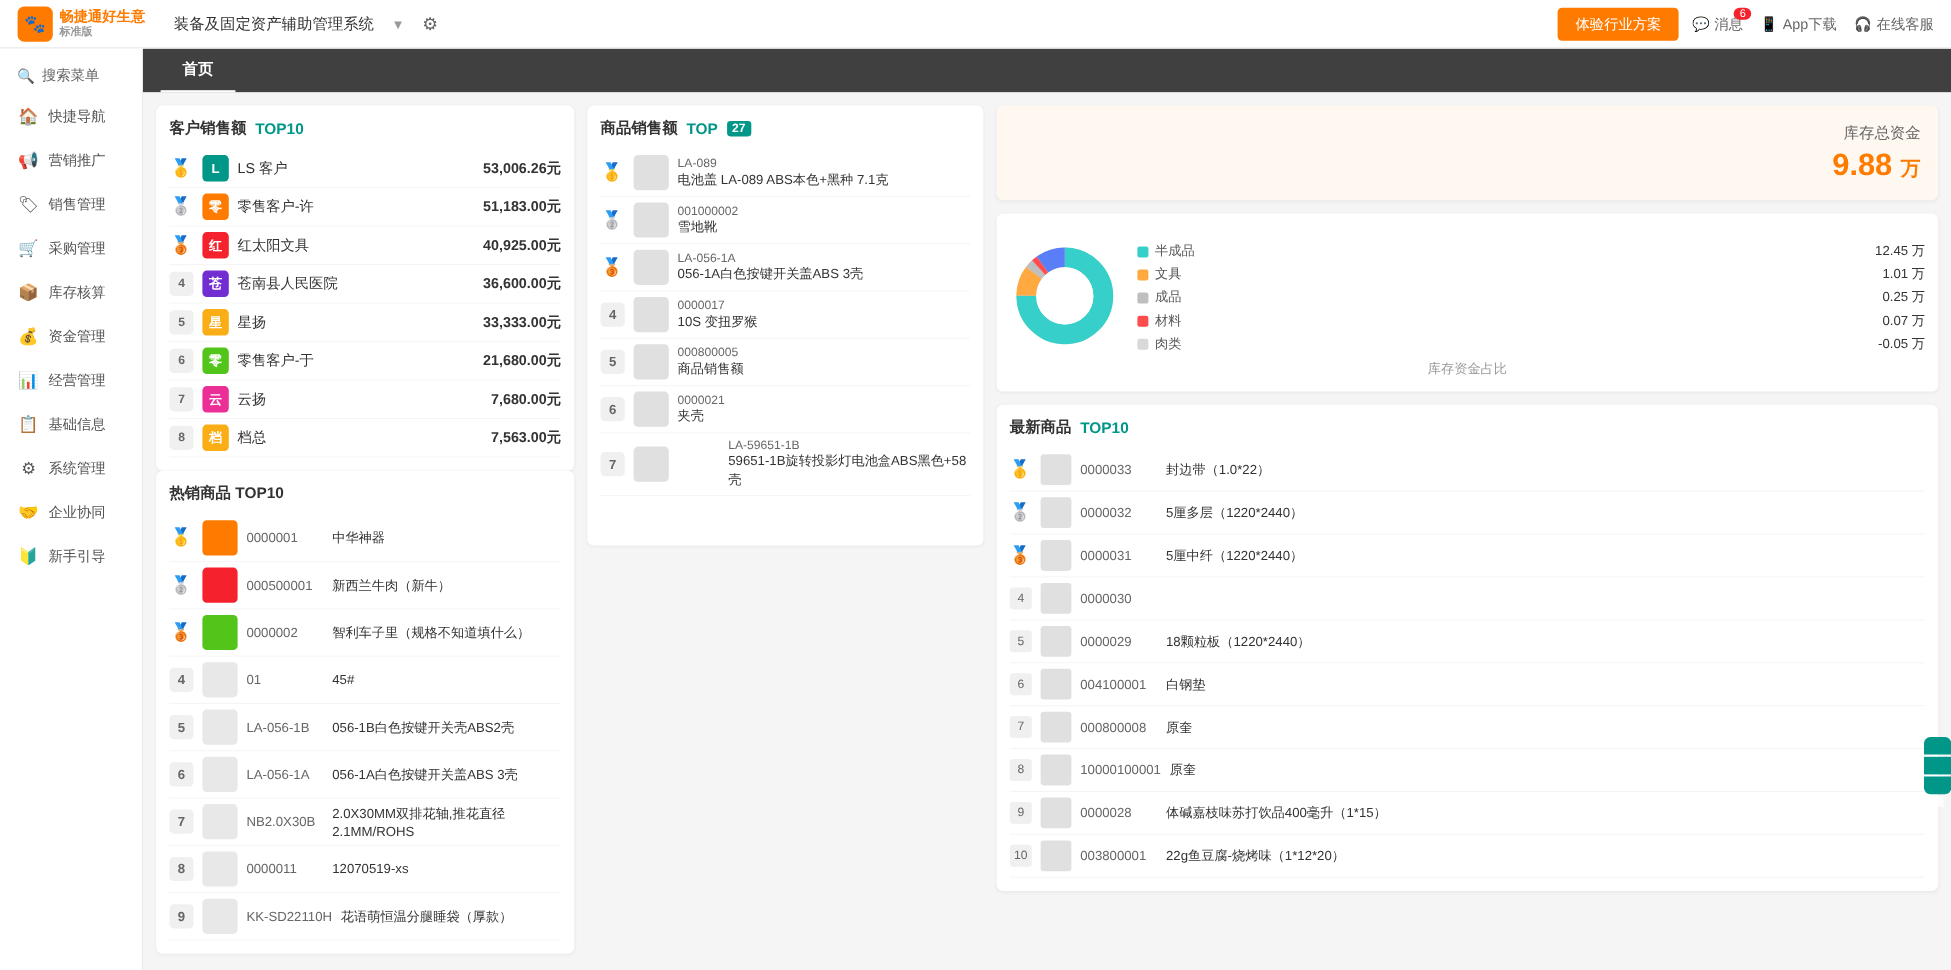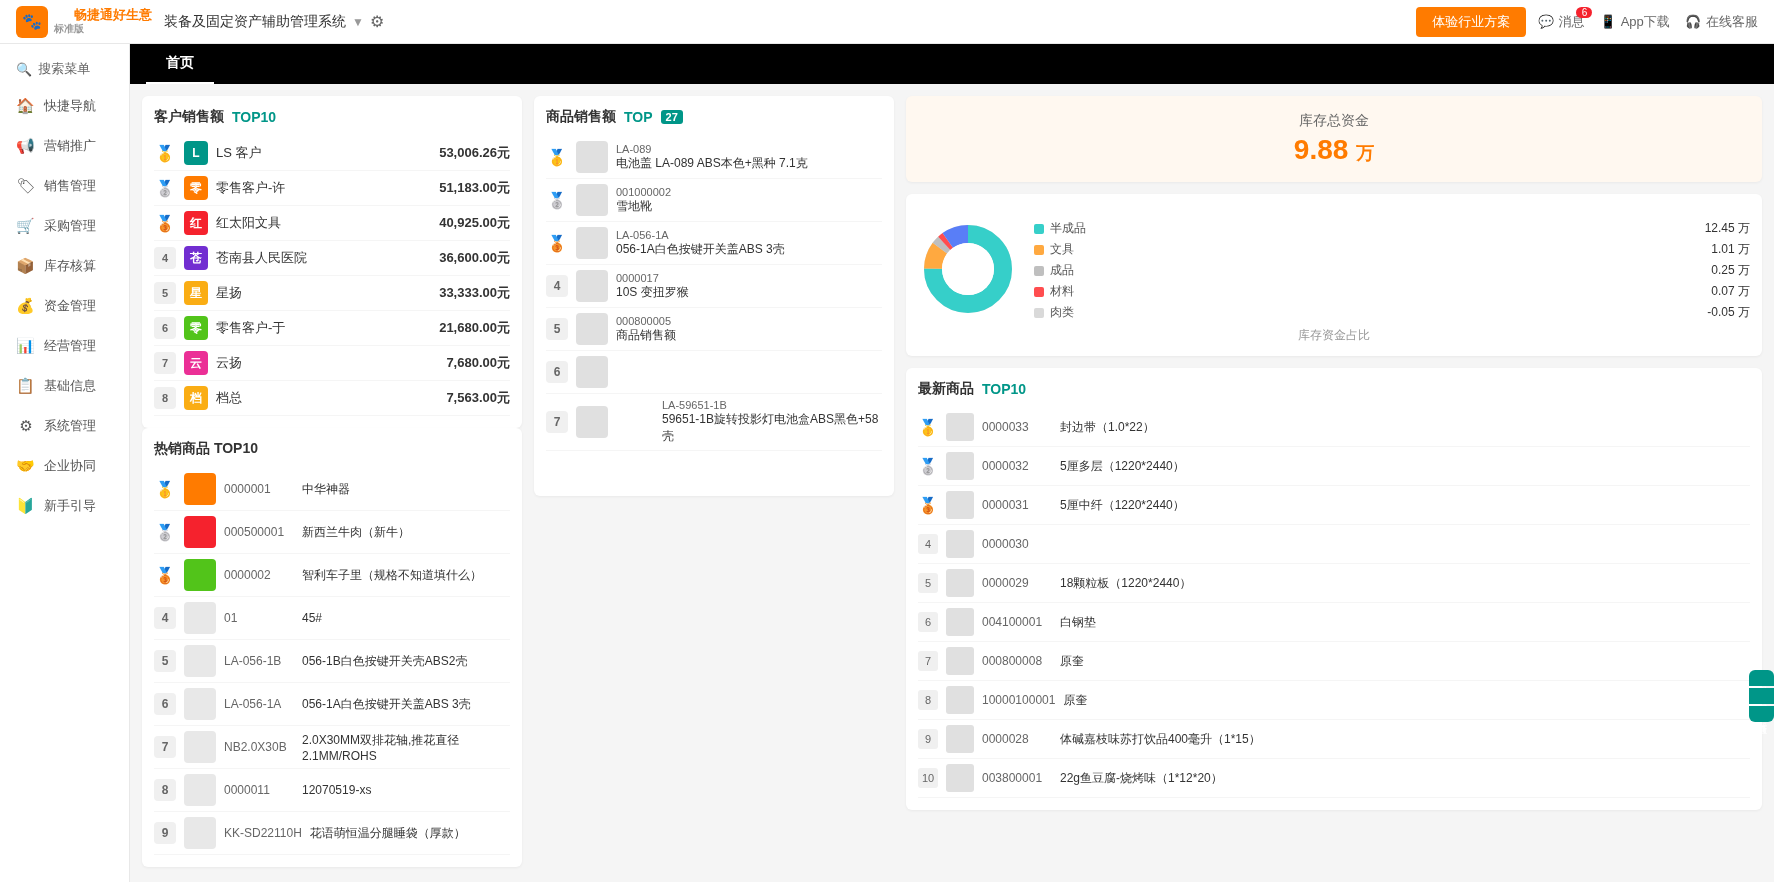--- a/index.html
+++ b/index.html
@@ -29,26 +29,26 @@
       width: 32px;
       height: 32px;
       background: #ff7b00;
       border-radius: 6px;
       display: flex;
       align-items: center;
       justify-content: center;
       color: #fff;
       font-size: 16px;
     }
-    .logo-text { line-height: 1.2; margin-left: 20px; }
+    .logo-text { line-height: 1.2; }
     .logo-sub { font-size: 10px; color: #999; }
     .topbar-system {
       display: flex;
       align-items: center;
-      gap: 6px;
+      gap: 16px;
       flex: 1;
     }
     .system-name {
       font-size: 14px;
       color: #333;
     }
     .topbar-btn {
       background: #ff7b00;
       color: #fff;
       border: none;
@@ -132,21 +132,21 @@
     
     .content-area {
       flex: 1;
       display: flex;
       flex-direction: column;
       overflow: hidden;
     }
 
     
     .nav-tabs {
-      background: #000000;
+      background: #404040;
       display: flex;
       align-items: center;
       padding: 0 16px;
       flex-shrink: 0;
     }
     .nav-tab {
       padding: 10px 20px;
       color: #fff;
       font-size: 14px;
       cursor: pointer;
@@ -282,21 +282,21 @@
       background: #52c41a;
     }
     .product-code { color: #666; font-size: 12px; min-width: 70px; }
     .product-name { flex: 1; color: #333; font-size: 12px; }
 
     
     .inventory-total {
       background: #fff8f0;
       border-radius: 6px;
       padding: 16px;
-      text-align: center;
+      text-align: right;
     }
     .inventory-label { color: #666; font-size: 14px; margin-bottom: 4px; }
     .inventory-value { color: #333; font-size: 28px; font-weight: bold; }
     .inventory-value span { color: #ff7b00; }
 
     
     .donut-section {
       display: flex;
       align-items: center;
       gap: 16px;
@@ -648,20 +648,24 @@
               <span class="rank-num normal" style="width:22px;height:22px;display:flex;align-items:center;justify-content:center;background:#f0f0f0;border-radius:4px;font-size:12px;color:#666;flex-shrink:0;">5</span>
               <div class="product-img" style="background:#e0e0e0;"></div>
               <div style="flex:1;">
                 <div style="font-size:11px;color:#666;">000800005</div>
                 <div style="font-size:12px;color:#333;">商品销售额</div>
               </div>
             </li>
             <li class="rank-item">
               <span class="rank-num normal" style="width:22px;height:22px;display:flex;align-items:center;justify-content:center;background:#f0f0f0;border-radius:4px;font-size:12px;color:#666;flex-shrink:0;">6</span>
               <div class="product-img" style="background:#e0e0e0;"></div>
+              <div style="flex:1;">
+                <div style="font-size:11px;color:#666;">0000021</div>
+                <div style="font-size:12px;color:#333;">夹壳</div>
+              </div>
             </li>
             <li class="rank-item">
               <span class="rank-num normal" style="width:22px;height:22px;display:flex;align-items:center;justify-content:center;background:#f0f0f0;border-radius:4px;font-size:12px;color:#666;flex-shrink:0;">7</span>
               <div class="product-img" style="background:#e0e0e0;"></div>
               <div style="flex:1;margin-left:46px;">
                 <div style="font-size:11px;color:#666;">LA-59651-1B</div>
                 <div style="font-size:12px;color:#333;">59651-1B旋转投影灯电池盒ABS黑色+58壳</div>
               </div>
             </li>
           </ul>

